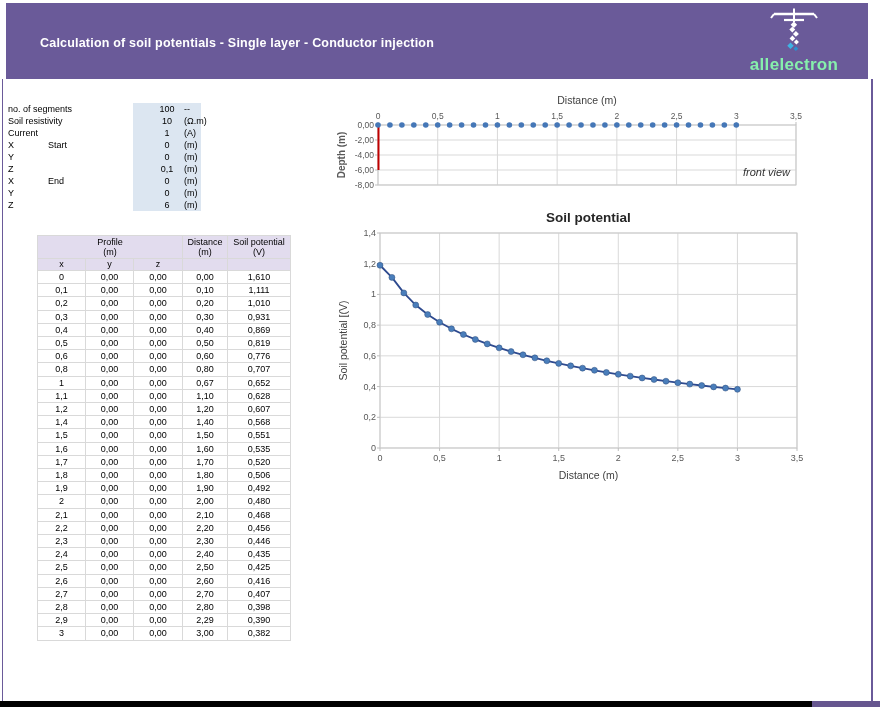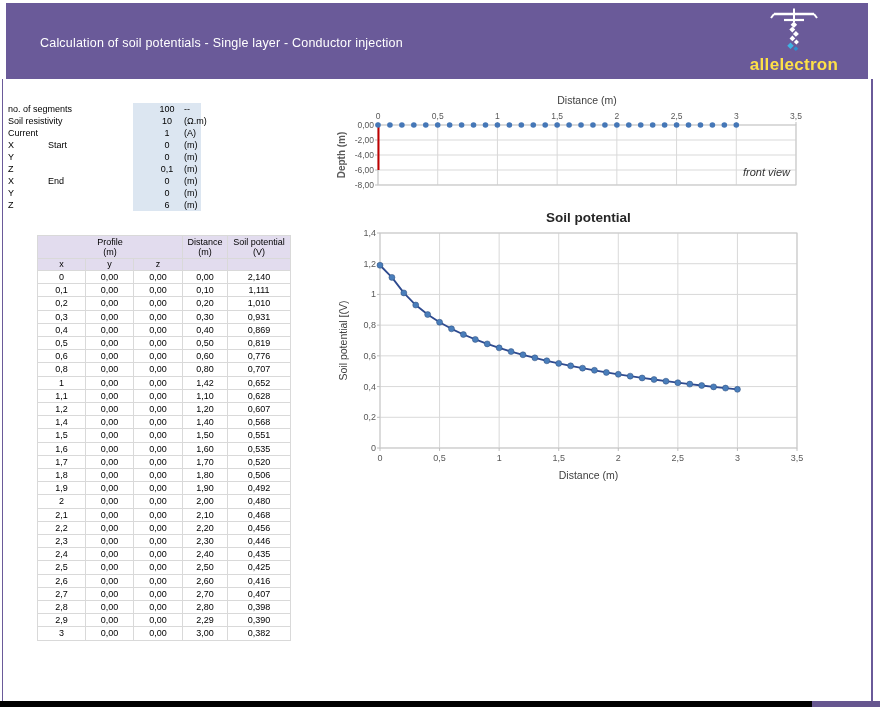--- a/index.html
+++ b/index.html
@@ -2,24 +2,24 @@
 <html><head>
 <meta charset="utf-8">
 <style>
   html,body { margin:0; padding:0; background:#ffffff; }
   .page {
     position:relative; width:880px; height:707px; background:#ffffff;
     font-family:"Liberation Sans", sans-serif; overflow:hidden;
   }
   
   .app-header { position:absolute; left:6px; top:3px; width:862px; height:76px; background:#6a5a99; }
-  .app-title  { position:absolute; left:34px; top:33px; color:#ffffff; font-weight:normal; font-size:12.5px; letter-spacing:.2px; white-space:nowrap; }
+  .app-title  { position:absolute; left:34px; top:33px; color:#ffffff; font-weight:bold; font-size:12.5px; letter-spacing:.2px; white-space:nowrap; }
   .logo       { position:absolute; left:728px; top:2px; width:120px; height:74px; }
   .logo-icon  { position:absolute; left:30px; top:2px; width:60px; height:50px; }
-  .logo-text  { position:absolute; left:0; top:50px; width:120px; text-align:center; color:#fde047; font-weight:bold; font-size:17px; letter-spacing:.3px; }
+  .logo-text  { position:absolute; left:0; top:50px; width:120px; text-align:center; color:#86efac; font-weight:bold; font-size:17px; letter-spacing:.3px; }
   
   .edge-left   { position:absolute; left:2px;  top:79px; width:1px; height:622px; background:#6a5a99; }
   .edge-right  { position:absolute; left:871px; top:79px; width:2px; height:622px; background:#6a5a99; }
   .footer-black  { position:absolute; left:0;   top:701px; width:812px; height:6px; background:#000000; }
   .footer-purple { position:absolute; left:812px; top:701px; width:68px; height:6px; background:#66568f; }
   
   .params { position:absolute; left:8px; top:103px; width:290px; font-size:9px; color:#000; }
   .p-row   { position:relative; height:12px; line-height:12px; }
   .p-group { position:absolute; left:40px; width:40px; text-align:left; }
   .p-label { position:absolute; left:0; width:123px; text-align:left; white-space:nowrap; }
@@ -156,21 +156,21 @@
             <th></th>
             <th></th>
           </tr>
         </thead>
       <tbody>
           <tr>
             <td>0</td>
             <td>0,00</td>
             <td>0,00</td>
             <td>0,00</td>
-            <td>2,140</td>
+            <td>1,610</td>
           </tr>
           <tr>
             <td>0,1</td>
             <td>0,00</td>
             <td>0,00</td>
             <td>0,10</td>
             <td>1,111</td>
           </tr>
           <tr>
             <td>0,2</td>
@@ -211,21 +211,21 @@
             <td>0,8</td>
             <td>0,00</td>
             <td>0,00</td>
             <td>0,80</td>
             <td>0,707</td>
           </tr>
           <tr>
             <td>1</td>
             <td>0,00</td>
             <td>0,00</td>
-            <td>1,42</td>
+            <td>0,67</td>
             <td>0,652</td>
           </tr>
           <tr>
             <td>1,1</td>
             <td>0,00</td>
             <td>0,00</td>
             <td>1,10</td>
             <td>0,628</td>
           </tr>
           <tr>

